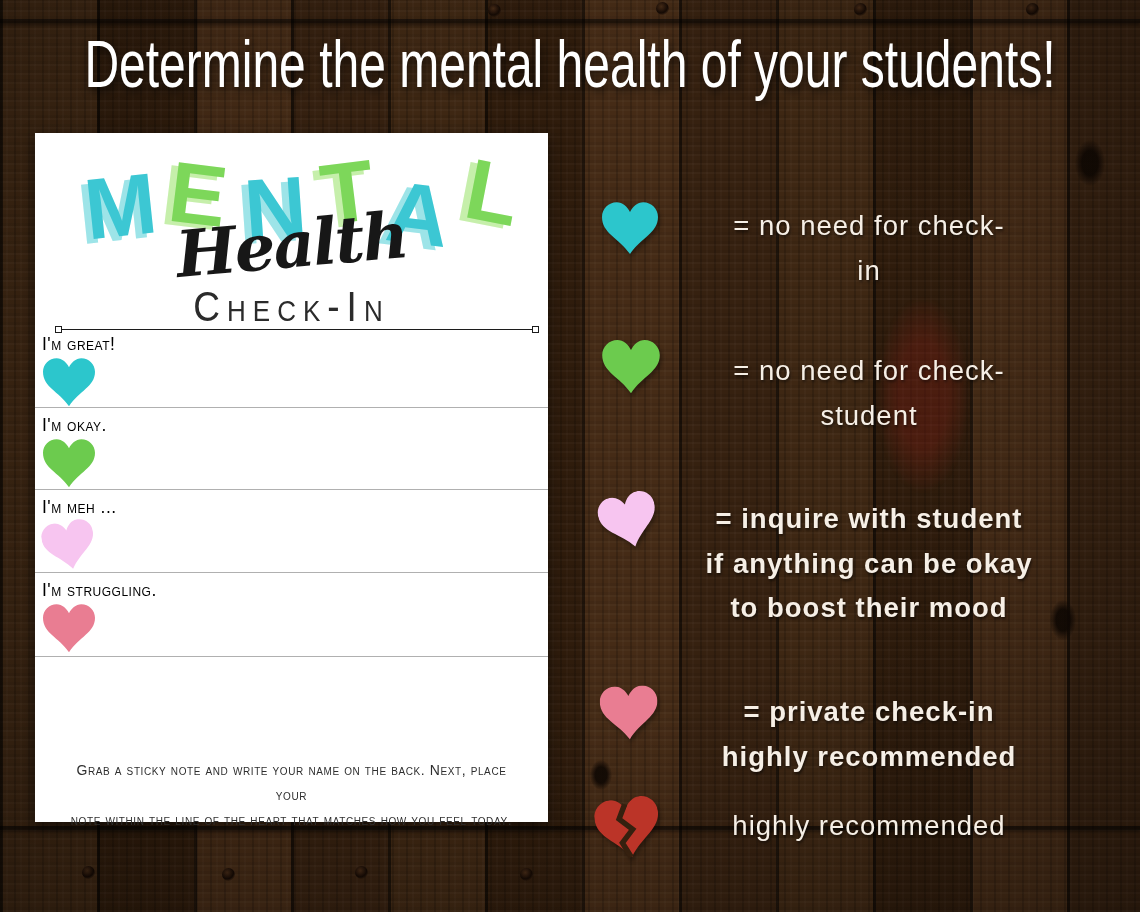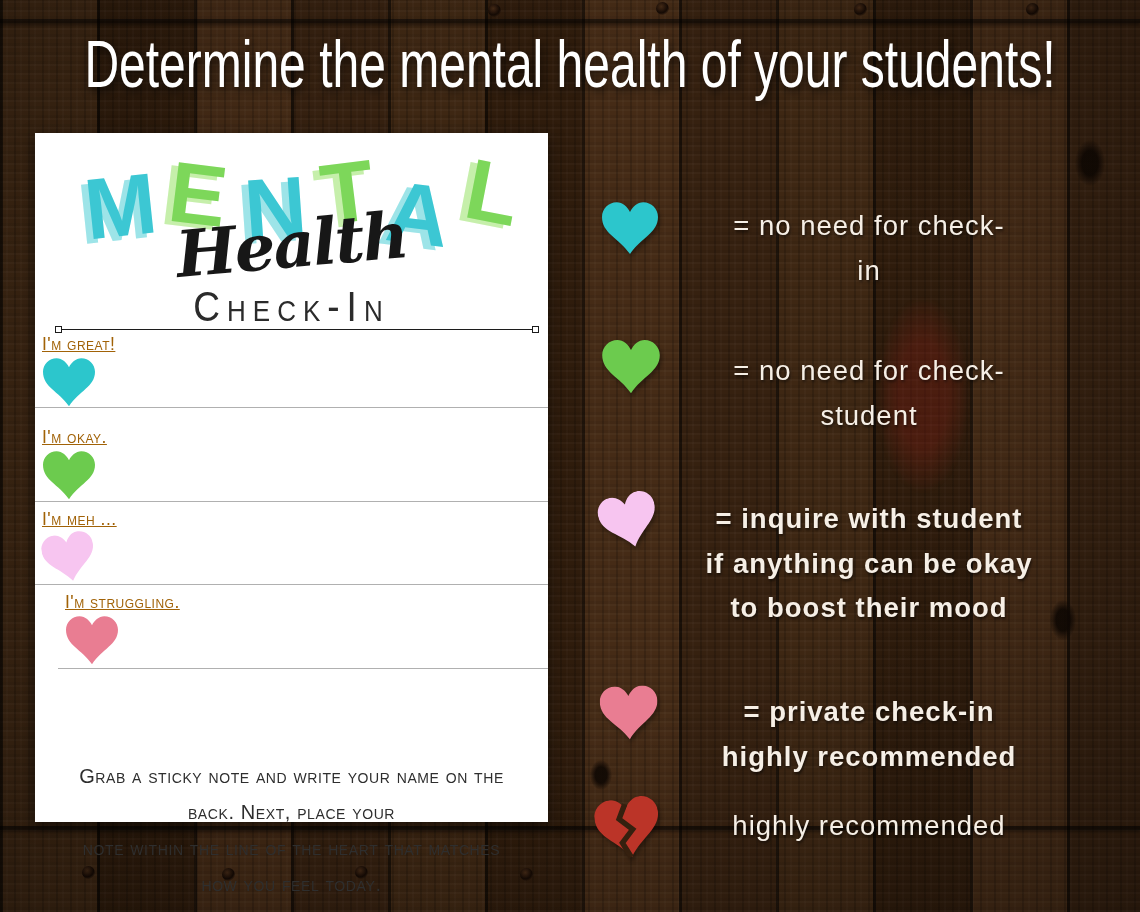--- a/index.html
+++ b/index.html
@@ -58,27 +58,27 @@
     position:absolute;top:150px;left:0;width:100%;text-align:center;z-index:2;
     font-variant:small-caps;font-size:37px;letter-spacing:7px;color:#2b2b2b;
     transform:scaleY(1.15);transform-origin:top center;
   }
   .divider{position:absolute;top:193px;left:20px;right:9px;display:flex;align-items:center;z-index:2;}
   .divider .sq{width:5px;height:5px;border:1px solid #1c1c1c;background:#fff;}
   .divider .ln{flex:1;height:1px;background:#1c1c1c;}
   .rows{position:absolute;top:194px;left:0;right:0;}
   .mood-row{box-sizing:border-box;padding:8px 0 0 7px;border-bottom:1px solid #b0b0b0;}
   .mood-label{
-    font-variant:small-caps;font-size:17.5px;letter-spacing:.5px;color:#a16207;font-weight:500;
-    display:block;line-height:1.1;text-decoration:underline;
+    font-variant:small-caps;font-size:17.5px;letter-spacing:.5px;color:#000000;font-weight:500;
+    display:block;line-height:1.1;
   }
   .mood-row svg{display:block;margin:4px 0 0 1px;}
   .footer{
     position:absolute;top:609px;left:28px;right:28px;text-align:center;
-    font-variant:small-caps;font-size:20px;letter-spacing:.6px;color:#2e2e2e;
+    font-variant:small-caps;font-size:14px;letter-spacing:.6px;color:#2e2e2e;
     line-height:1.8;padding-top:16px;
   }
   
   .legend{position:absolute;inset:0;pointer-events:none;}
   .legend-heart{position:absolute;filter:drop-shadow(2px 3px 2px rgba(0,0,0,.35));}
   .legend-text{
     position:absolute;left:628px;width:482px;text-align:center;
     font-size:27.5px;color:#f6efe6;letter-spacing:1px;line-height:1.62;
     text-shadow:1px 2px 3px rgba(0,0,0,.55);
   }
@@ -124,33 +124,33 @@
       <span class="ln"></span>
       <span class="sq"></span>
     </div>
     <div class="rows" id="rows">
         <div class="mood-row" style="height: 81px;">
           <span class="mood-label">I'm great!</span>
           <svg viewBox="0 0 32 30" width="52" height="49">
             <path d="M23.6,0c-3.4,0-6.3,2.7-7.6,5.6C14.7,2.7,11.8,0,8.4,0C3.8,0,0,3.8,0,8.4c0,9.4,9.5,11.9,16,21.2c6.1-9.3,16-12.1,16-21.2C32,3.8,28.2,0,23.6,0z" fill="#2cc6cc"></path>
           </svg>
         </div>
-        <div class="mood-row" style="height: 82px; margin-top: 12px;">
+        <div class="mood-row" style="height: 82px;">
           <span class="mood-label">I'm okay.</span>
           <svg viewBox="0 0 32 30" width="52" height="49">
             <path d="M23.6,0c-3.4,0-6.3,2.7-7.6,5.6C14.7,2.7,11.8,0,8.4,0C3.8,0,0,3.8,0,8.4c0,9.4,9.5,11.9,16,21.2c6.1-9.3,16-12.1,16-21.2C32,3.8,28.2,0,23.6,0z" fill="#6ccb4e"></path>
           </svg>
         </div>
         <div class="mood-row" style="height: 83px;">
           <span class="mood-label">I'm meh ...</span>
           <svg viewBox="0 0 32 30" width="52" height="49" style="transform: rotate(-10deg);">
             <path d="M23.6,0c-3.4,0-6.3,2.7-7.6,5.6C14.7,2.7,11.8,0,8.4,0C3.8,0,0,3.8,0,8.4c0,9.4,9.5,11.9,16,21.2c6.1-9.3,16-12.1,16-21.2C32,3.8,28.2,0,23.6,0z" fill="#f7c5f0"></path>
           </svg>
         </div>
-        <div class="mood-row" style="height: 84px; margin-left: 23px;">
+        <div class="mood-row" style="height: 84px;">
           <span class="mood-label">I'm struggling.</span>
           <svg viewBox="0 0 32 30" width="52" height="49">
             <path d="M23.6,0c-3.4,0-6.3,2.7-7.6,5.6C14.7,2.7,11.8,0,8.4,0C3.8,0,0,3.8,0,8.4c0,9.4,9.5,11.9,16,21.2c6.1-9.3,16-12.1,16-21.2C32,3.8,28.2,0,23.6,0z" fill="#e97d92"></path>
           </svg>
         </div>
       </div>
     <div class="footer">
       <div>Grab a sticky note and write your name on the back. Next, place your</div>
       <div>note within the line of the heart that matches how you feel today.</div>
     </div>

